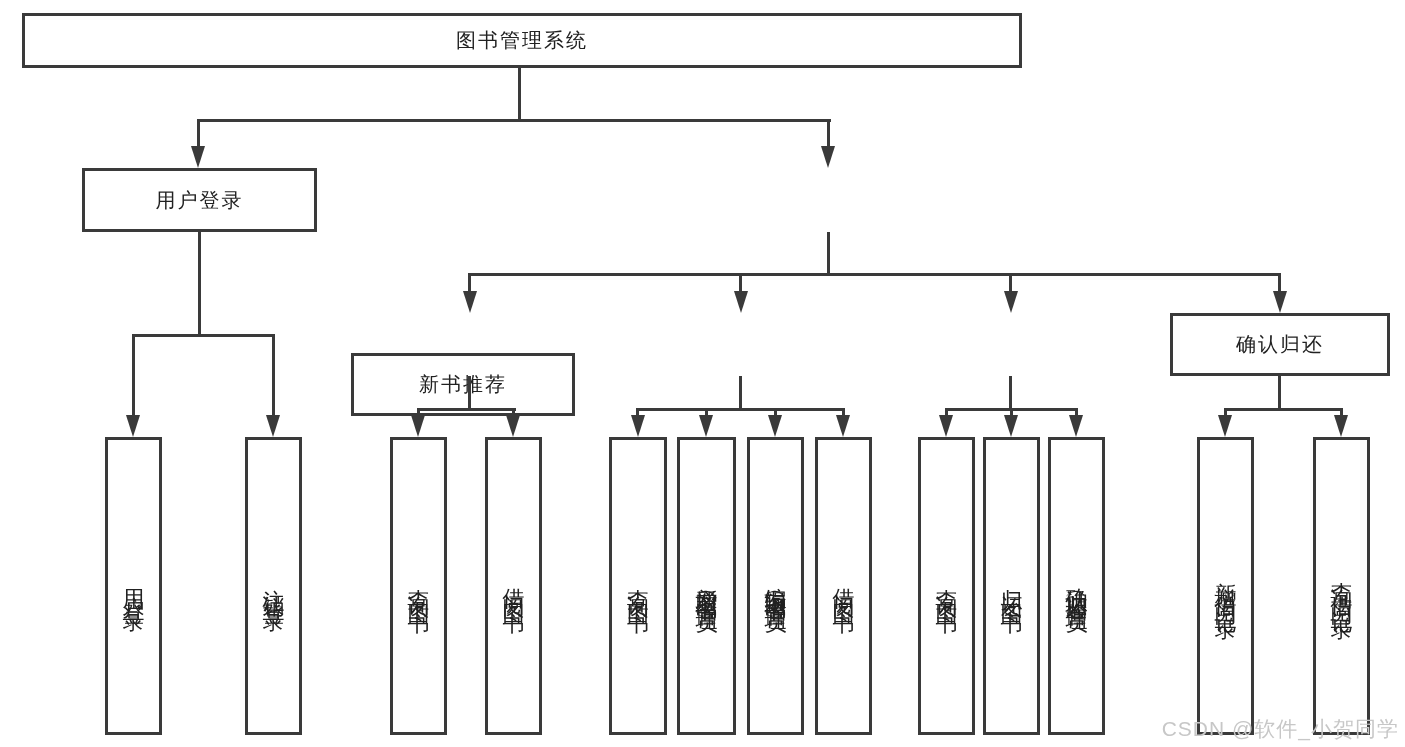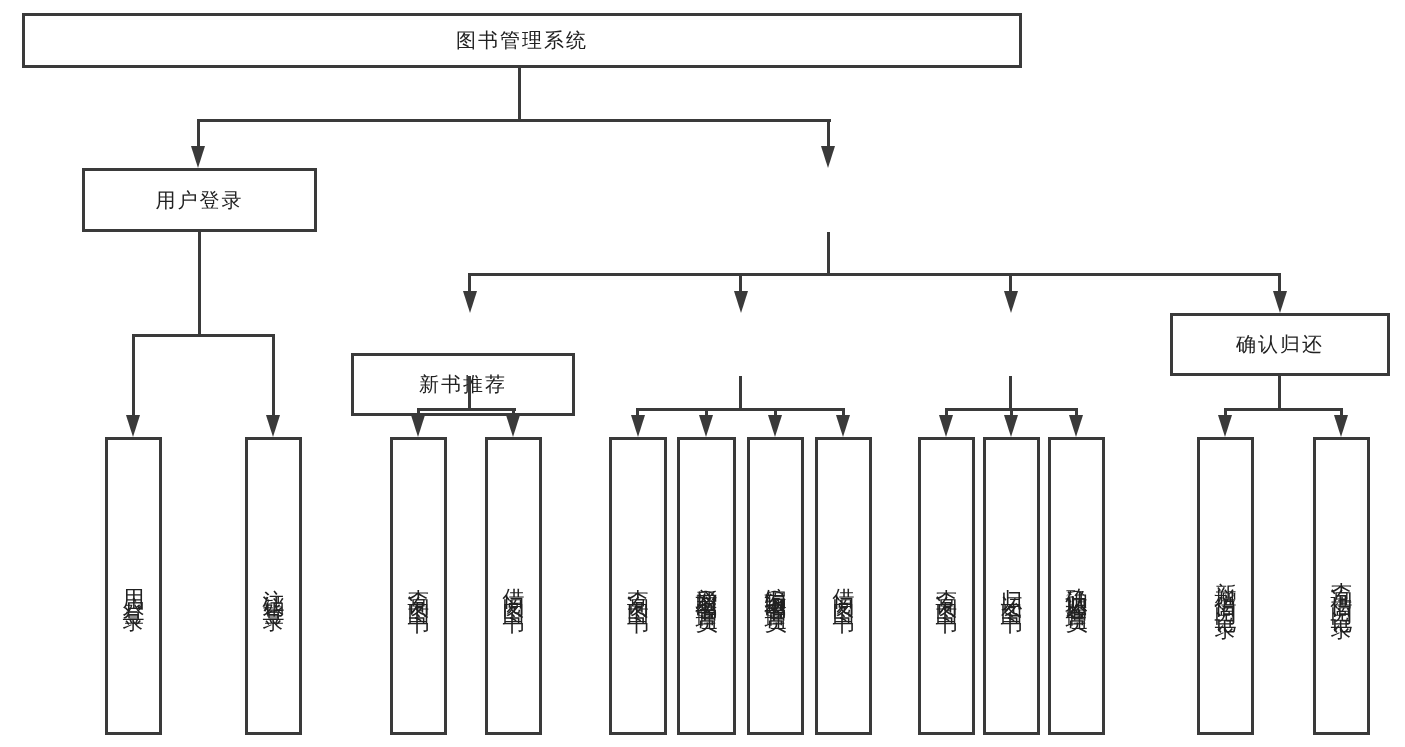--- a/index.html
+++ b/index.html
@@ -174,14 +174,15 @@
     <span class="vtext tight">确认归还（管理员）</span>
   </div>
 
   <div class="box" style="left:1197px;top:437px;width:57px;height:298px;">
     <span class="vtext">新增借阅记录</span>
   </div>
   <div class="box" style="left:1313px;top:437px;width:57px;height:298px;">
     <span class="vtext">查询借阅记录</span>
   </div>
 
+  <div class="watermark">CSDN @软件_小贺同学</div>
 
 </div>
 
 </body></html>

